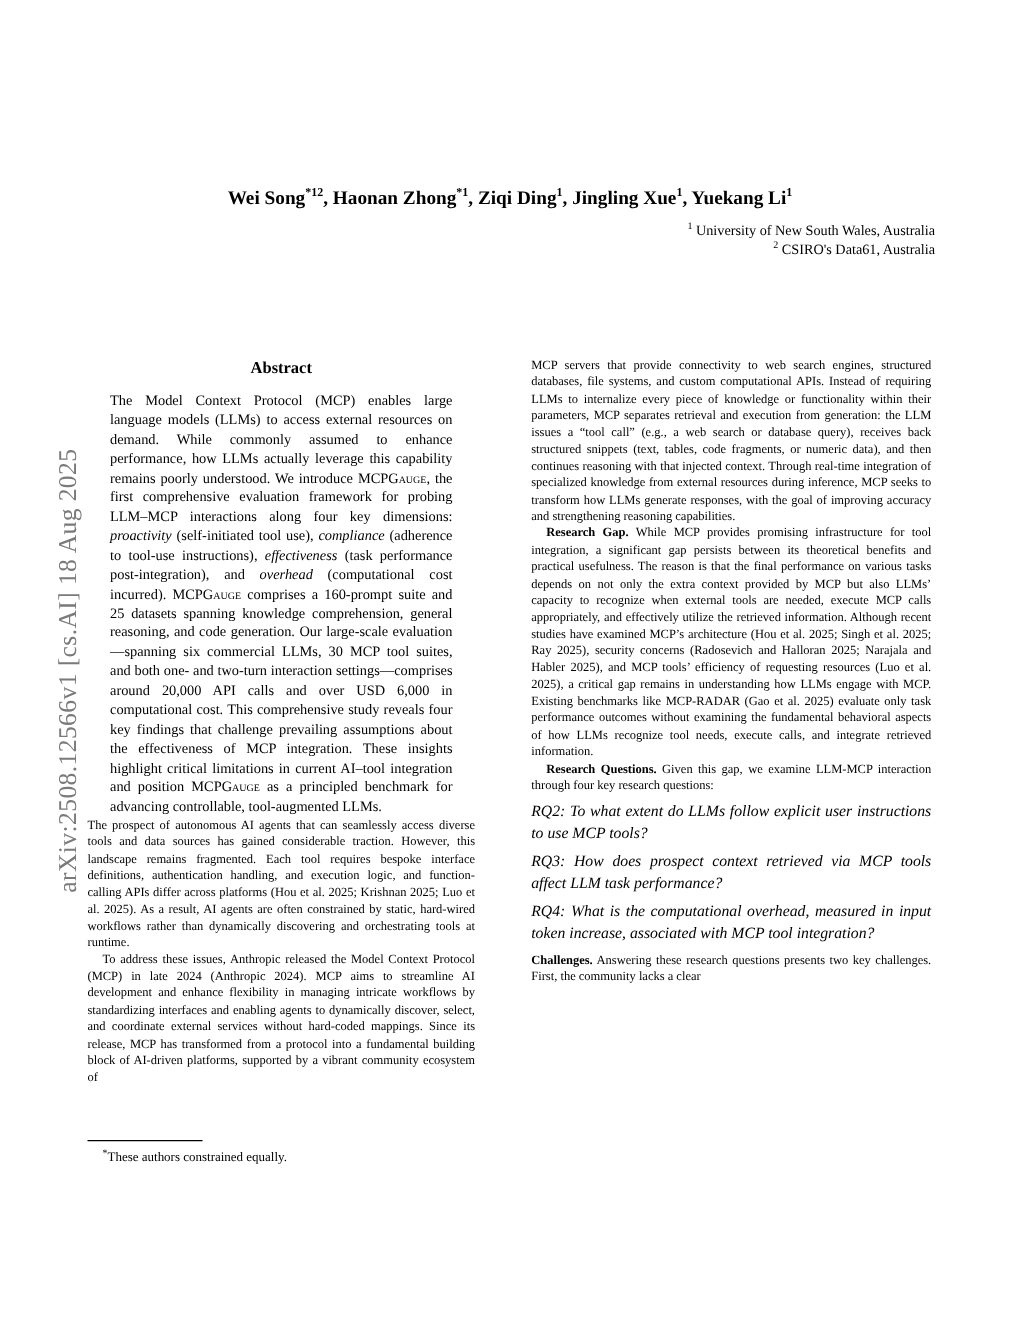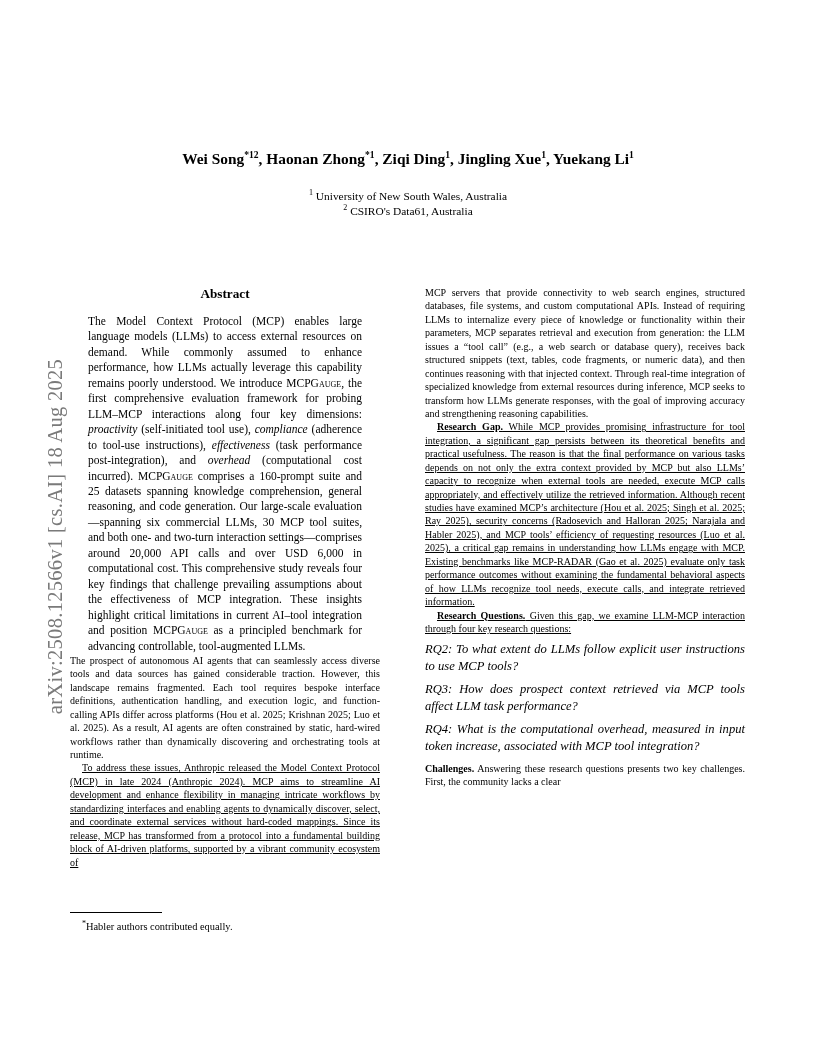--- a/index.html
+++ b/index.html
@@ -62,23 +62,24 @@
     font-weight: bold;
     line-height: 1.3;
   }
   .authors sup {
     font-size: 9.6px;
     font-weight: bold;
     vertical-align: super;
     line-height: 0;
   }
   .affils {
-    margin-top: 20px;
+    margin-top: 9px;
     font-size: 11.4px;
     line-height: 1.33;
+    text-align: right;
   }
   .affils sup {
     font-size: 8px;
     vertical-align: super;
     line-height: 0;
   }
   .affil-line { display: block; }
 
   
   .col {
@@ -110,21 +111,21 @@
   }
 
   p.body {
     font-size: 10px;
     line-height: 1.345;
     text-align: justify;
     text-justify: inter-word;
     margin: 0;
     hyphens: manual;
   }
-  p.body + p.body { text-indent: 12px; text-decoration: underline; }
+  p.body + p.body { text-indent: 12px; }
   p.body.noindent { text-indent: 0; }
   p.rq {
     font-size: 12.6px;
     line-height: 1.345;
     text-align: justify;
     margin: 6px 0 0 0;
     font-style: italic;
     text-indent: 0;
   }
   .runin { font-weight: bold; font-style: normal; }
@@ -193,16 +194,16 @@
 
     <p class="rq">RQ2: To what extent do LLMs follow explicit user instructions to use MCP tools?</p>
     <p class="rq">RQ3: How does prospect context retrieved via MCP tools affect LLM task performance?</p>
     <p class="rq">RQ4: What is the computational overhead, measured in input token increase, associated with MCP tool integration?</p>
 
     <p class="body noindent" style="margin-top:7px"><span class="runin">Challenges.</span><span> Answering these research questions presents two key challenges. First, the community lacks a clear</span></p>
   </div>
 
   <div class="footnote">
     <div class="footnote-rule"></div>
-    <div class="footnote-text"><sup>*</sup><span>Habler authors contributed equally.</span></div>
+    <div class="footnote-text"><sup>*</sup><span>These authors constrained equally.</span></div>
   </div>
 
 </div>
 
 </body></html>

